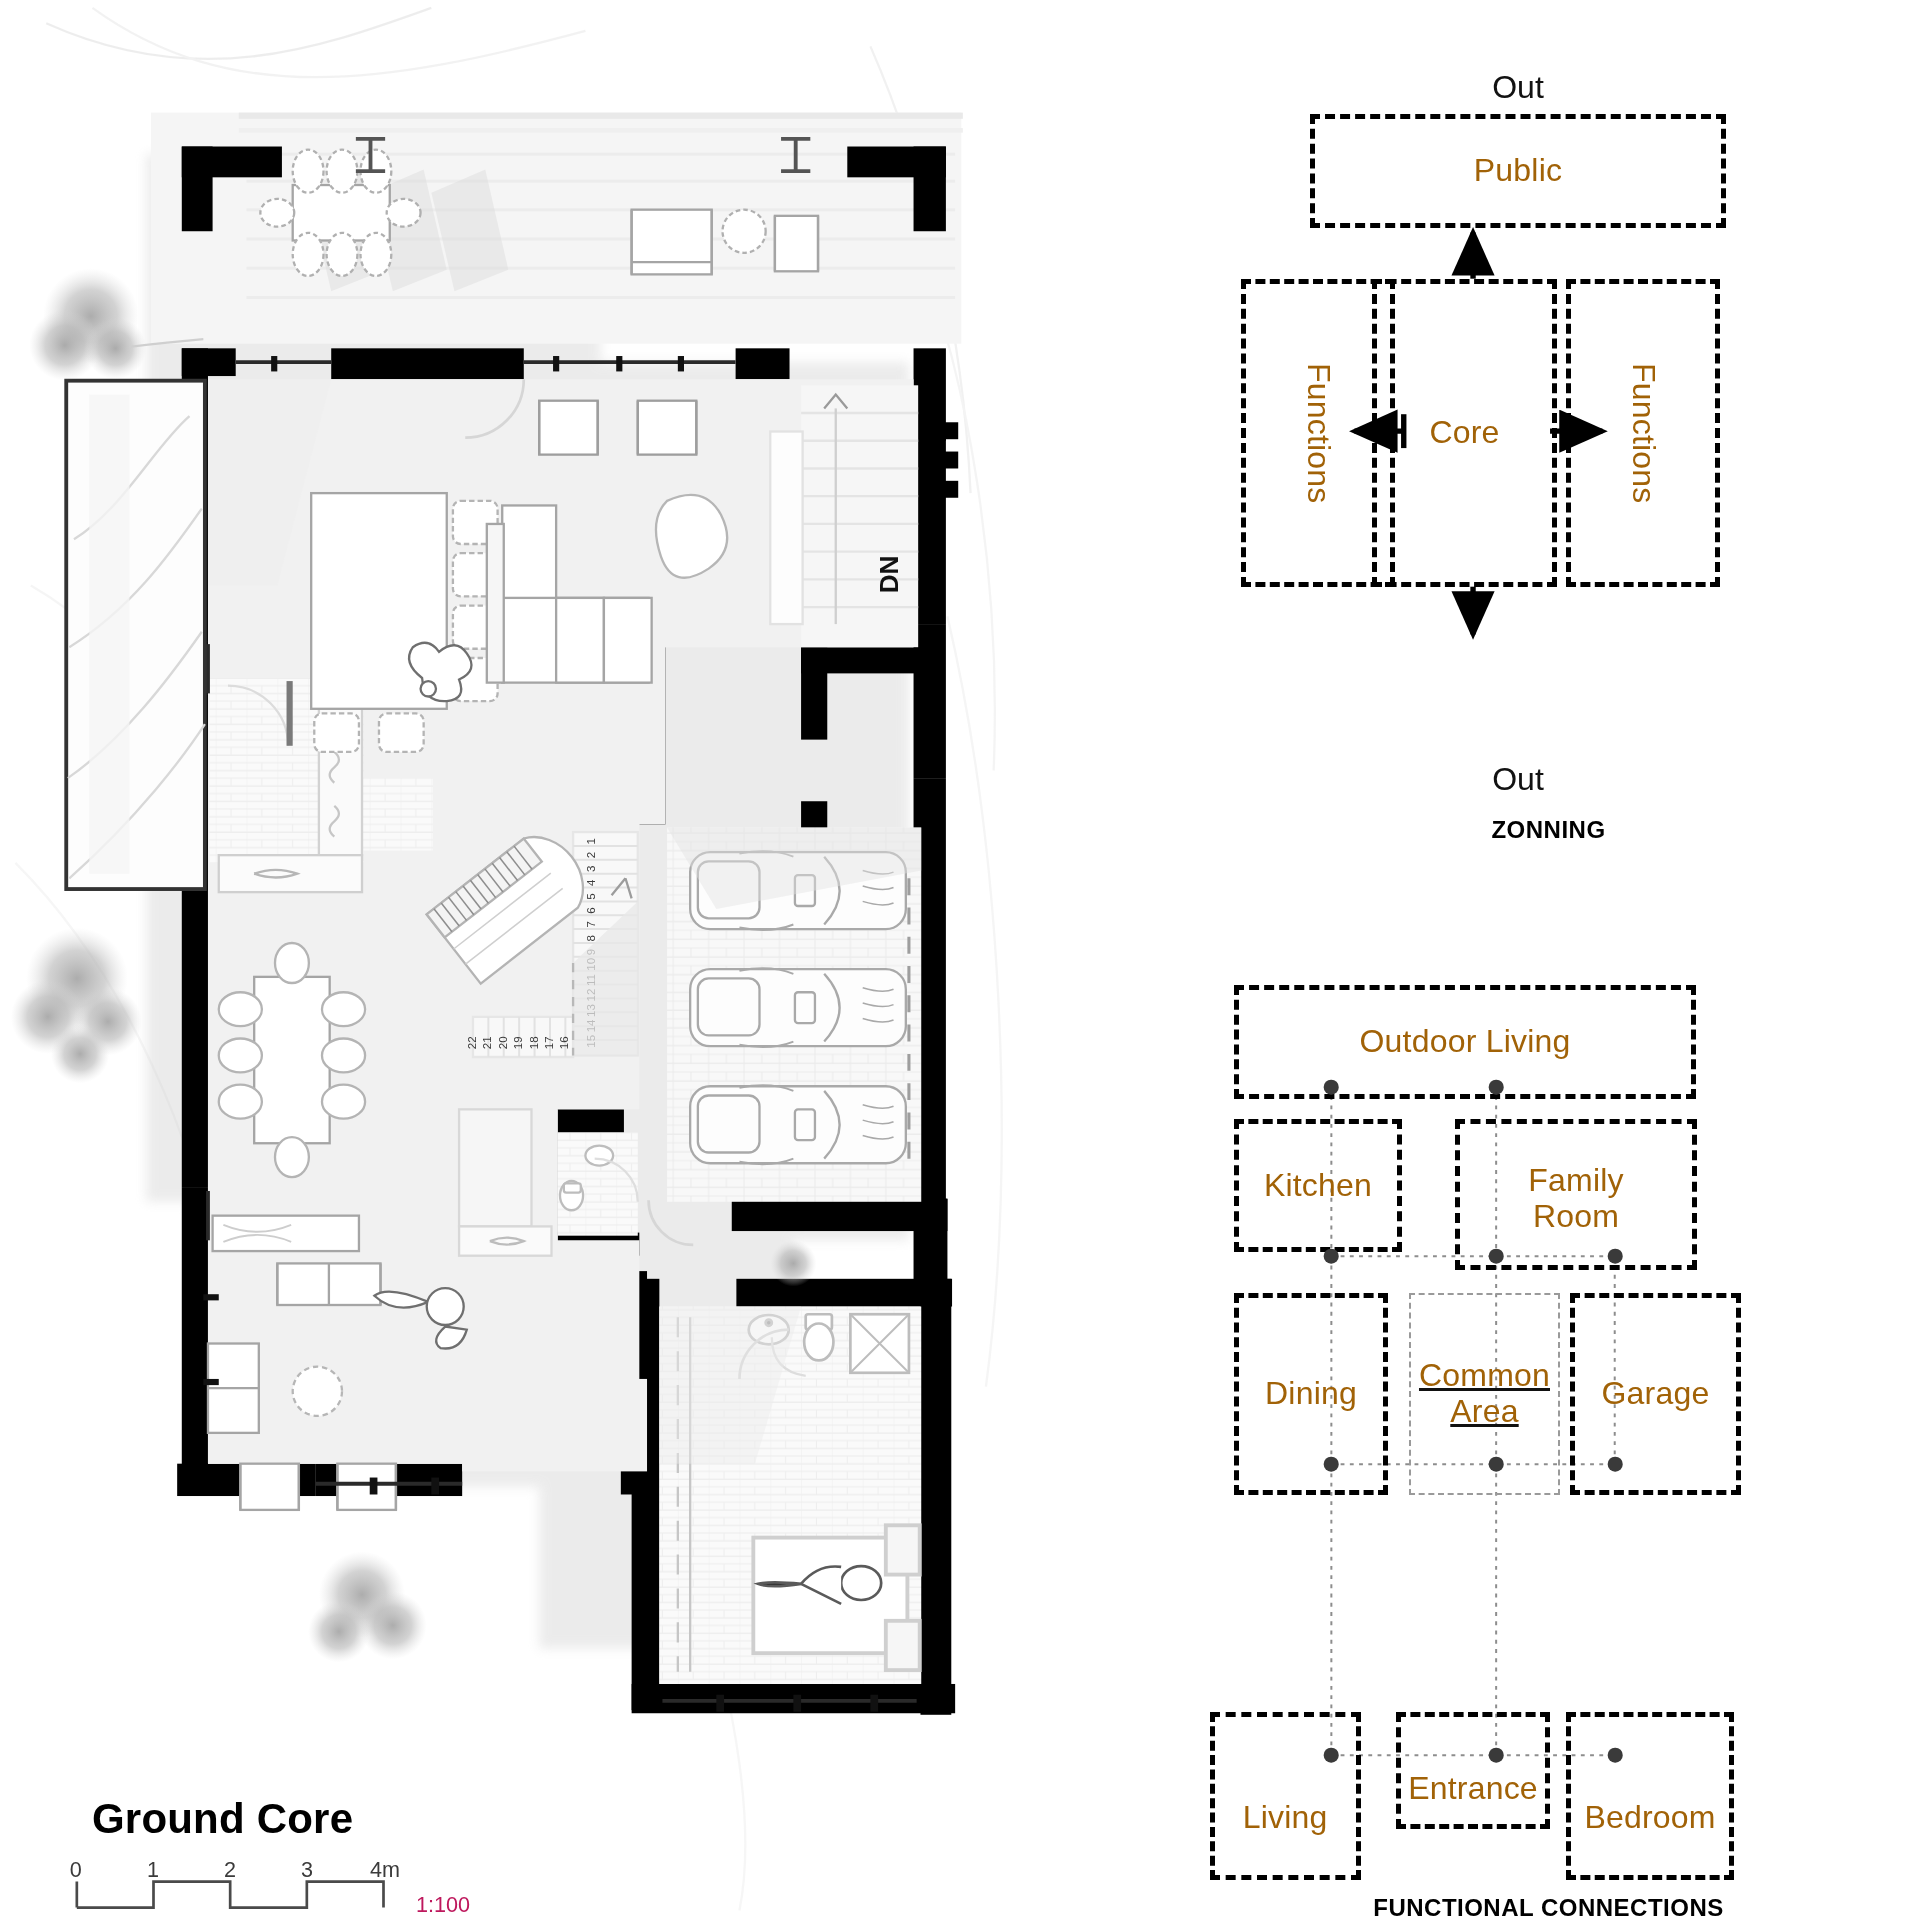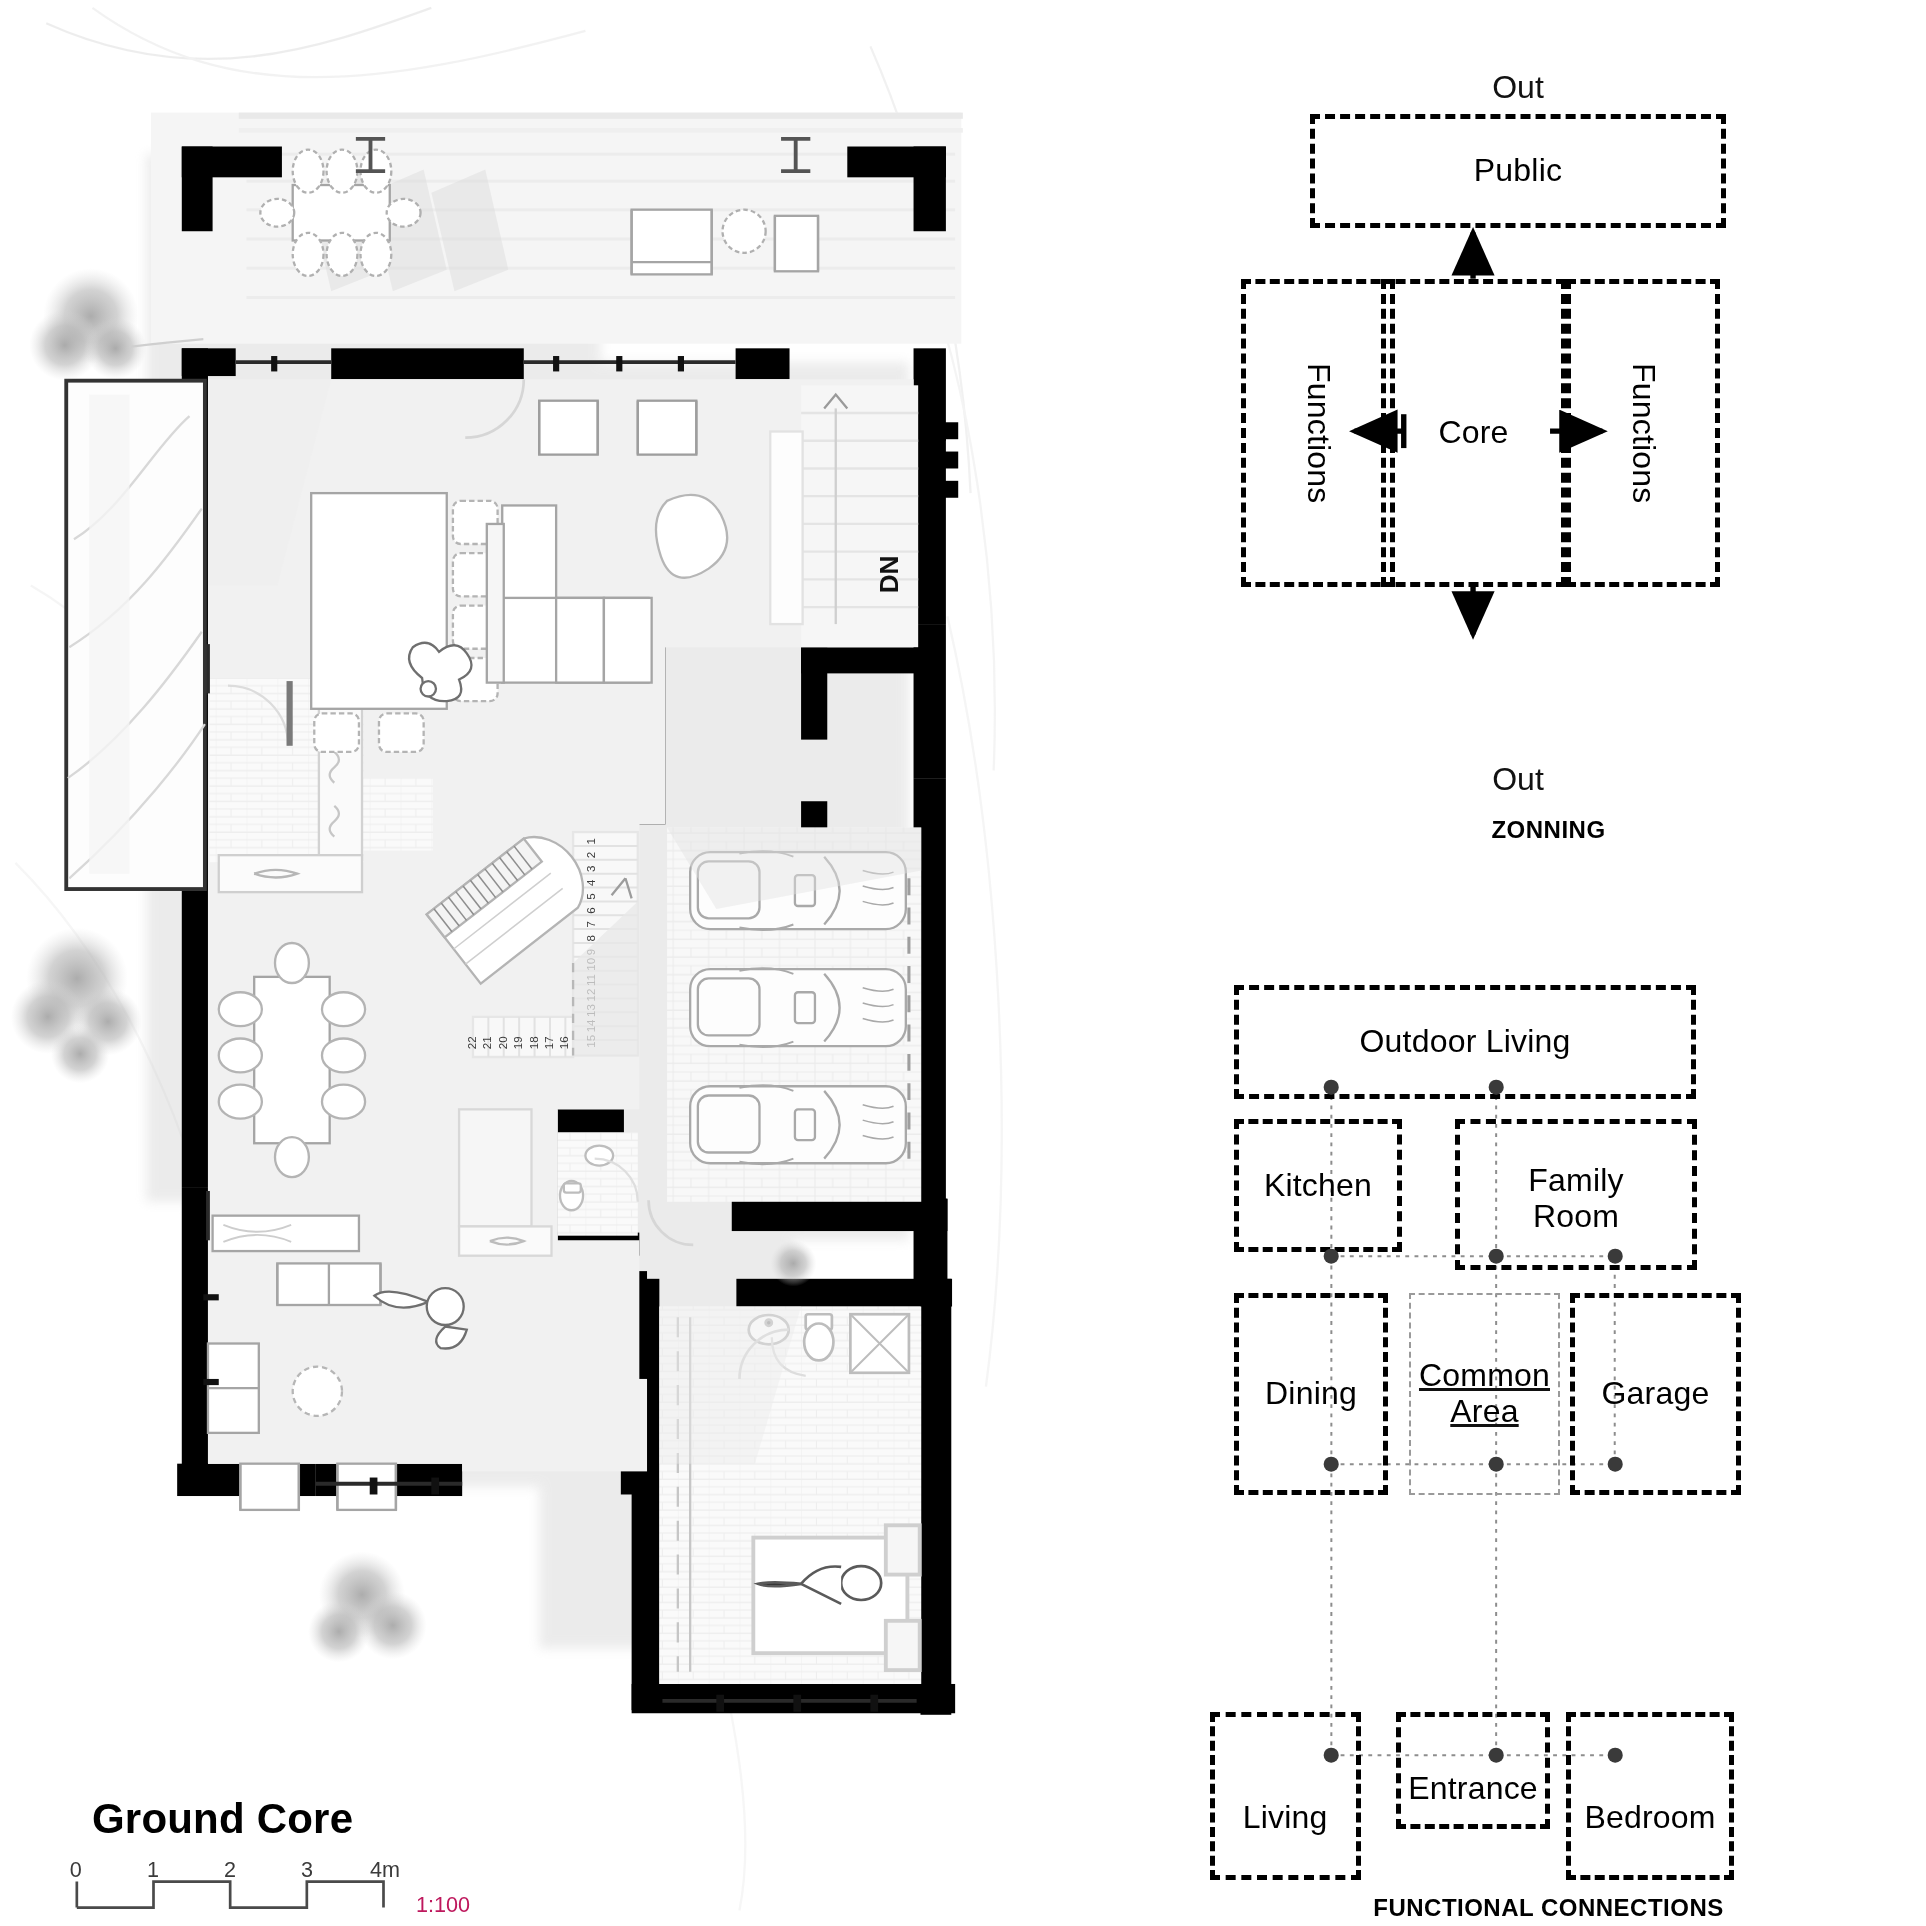--- a/index.html
+++ b/index.html
@@ -13,21 +13,21 @@
   #plan-panel{position:absolute;left:0;top:0;width:1140px;height:1926px;}
   #plan-svg{position:absolute;left:0;top:0;}
 
   
   .diagram-panel{position:absolute;}
   #zonning-panel{left:1202px;top:69px;width:693px;height:809px;}
   #funcconn-panel{left:1202px;top:971px;width:693px;height:948px;}
 
   .dbox{position:absolute;border:5.4px dashed #000;box-sizing:border-box;
         display:flex;align-items:center;justify-content:center;}
-  .dbox .dlabel{font-size:32px;font-weight:400;letter-spacing:0.2px;color:#000000;
+  .dbox .dlabel{font-size:32px;font-weight:400;letter-spacing:0.2px;color:#a16207;
         font-family:"Liberation Sans", sans-serif;line-height:1.12;text-align:center;}
   .dbox.thin{border:2.7px dashed #9a9a9a;}
   .dbox.vert .dlabel{writing-mode:vertical-rl;text-orientation:mixed;}
 
   .freelabel{position:absolute;font-size:32px;color:#121212;text-align:center;
         font-family:"Liberation Sans", sans-serif;}
 
   .diagram-title{position:absolute;width:100%;text-align:center;
         font-size:24px;font-weight:700;letter-spacing:0.5px;color:#000;
         font-family:"Liberation Sans", sans-serif;}
@@ -576,21 +576,21 @@
     <div class="freelabel" style="left:154px; top:0px; width:324px;">Out</div>
 
     <div class="dbox" style="left:108px; top:45px; width:416px; height:114px;">
       <span class="dlabel">Public</span>
     </div>
 
     <div class="dbox vert" style="left:39px; top:210px; width:154px; height:308px;">
       <span class="dlabel">Functions</span>
     </div>
 
-    <div class="dbox" style="left:179px; top:210px; width:185px; height:308px;">
+    <div class="dbox" style="left:170px; top:210px; width:185px; height:308px;">
       <span class="dlabel">Core</span>
     </div>
 
     <div class="dbox vert" style="left:364px; top:210px; width:154px; height:308px;">
       <span class="dlabel">Functions</span>
     </div>
 
 
     <div class="freelabel" style="left:154px; top:692px; width:324px;">Out</div>
 

